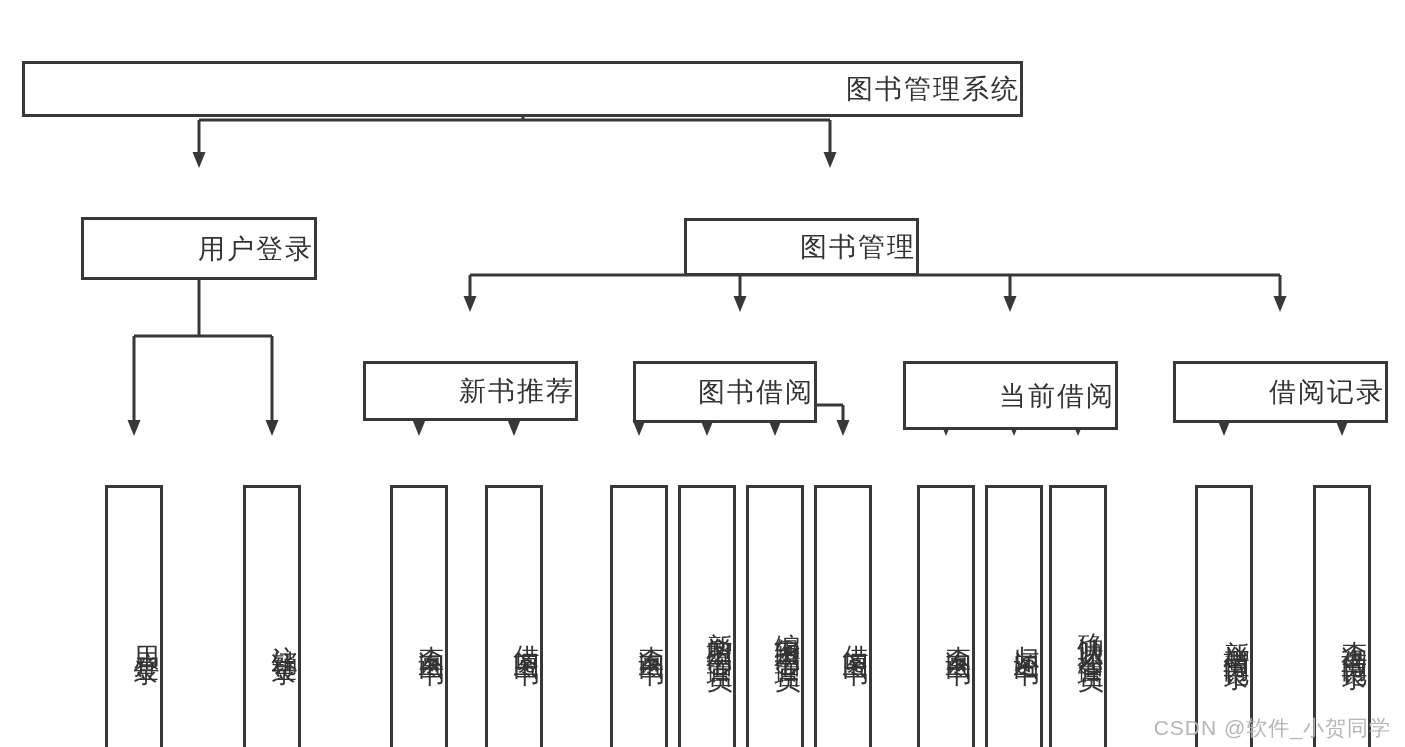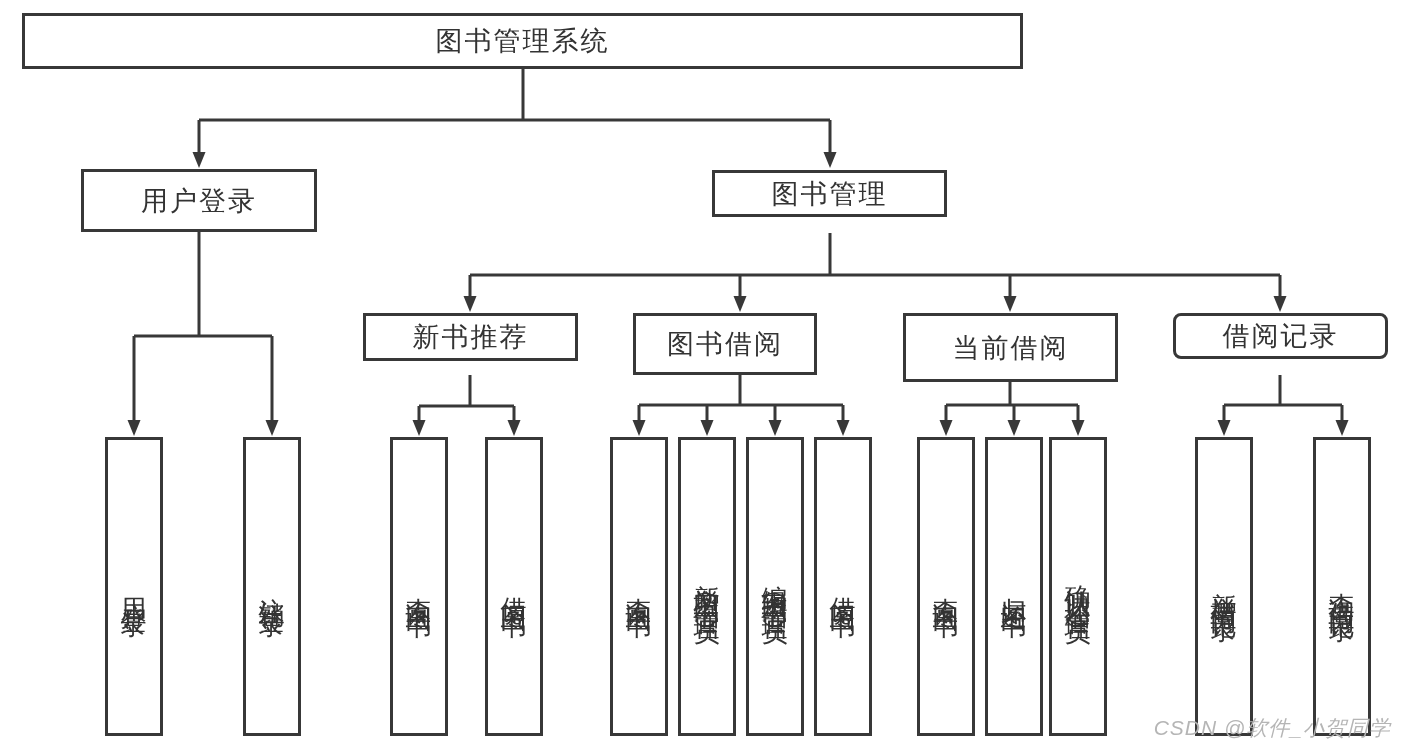--- a/index.html
+++ b/index.html
@@ -21,44 +21,45 @@
     width: 1405px; height: 747px;
     pointer-events: none;
   }
   .node {
     position: absolute;
     box-sizing: border-box;
     background: #ffffff;
     border: 3px solid #383838;
     display: flex;
     align-items: center;
-    justify-content: center;
+    justify-content: flex-end;
     color: #333333;
+    margin-top: 48px;
   }
   .hlabel {
     font-size: 27px;
     letter-spacing: 2px;
     white-space: nowrap;
   }
   .leaf .vtext {
     writing-mode: vertical-rl;
     text-orientation: mixed;
     font-size: 26px;
     line-height: 1;
     letter-spacing: 5px;
     white-space: nowrap;
   }
   
   .n-root  { left: 22px;  top: 13px;  width: 1001px; height: 56px; }
   .n-l2-0  { left: 81px;  top: 169px; width: 236px;  height: 63px; }
-  .n-l2-1  { left: 712px; top: 170px; width: 235px;  height: 47px; }
-  .n-l3-0  { left: 363px; top: 313px; width: 215px;  height: 48px; }
+  .n-l2-1  { left: 684px; top: 170px; width: 235px;  height: 58px; }
+  .n-l3-0  { left: 363px; top: 313px; width: 215px;  height: 60px; }
   .n-l3-1  { left: 633px; top: 313px; width: 184px;  height: 62px; }
   .n-l3-2  { left: 903px; top: 313px; width: 215px;  height: 69px; }
-  .n-l3-3  { left: 1173px;top: 313px; width: 215px;  height: 46px; border-radius: 8px; }
+  .n-l3-3  { left: 1173px;top: 313px; width: 215px;  height: 62px; }
   .leaf    { top: 437px; width: 58px; height: 299px; }
   .n-lf-0  { left: 105px; }
   .n-lf-1  { left: 243px; }
   .n-lf-2  { left: 390px; }
   .n-lf-3  { left: 485px; }
   .n-lf-4  { left: 610px; }
   .n-lf-5  { left: 678px; }
   .n-lf-6  { left: 746px; }
   .n-lf-7  { left: 814px; }
   .n-lf-8  { left: 917px; }
@@ -67,21 +68,20 @@
   .n-lf-11 { left: 1195px; }
   .n-lf-12 { left: 1313px; }
   .watermark {
     position: absolute;
     right: 14px;
     top: 714px;
     font-size: 21px;
     color: #b5b5b5;
     letter-spacing: 1px;
     white-space: nowrap;
-    font-style: italic;
   }
 </style>
 </head>
 <body>
 
 <div class="stage">
 
   <svg class="connectors" width="1405" height="747" viewBox="0 0 1405 747" fill="none" xmlns="http://www.w3.org/2000/svg">
     <g stroke="#383838" stroke-width="3">
       <path d="M523,69 V120 M199,120 H830 M199,120 V154 M830,120 V154"></path>

